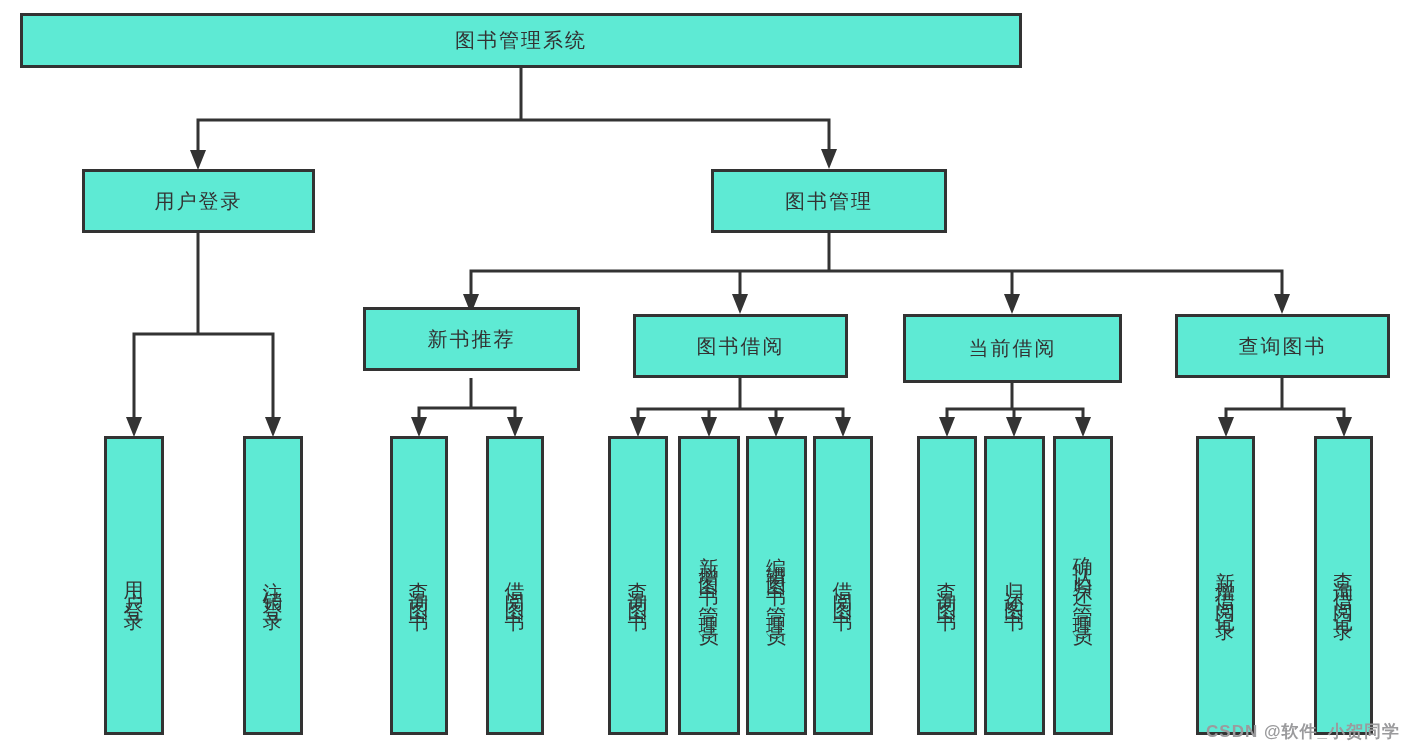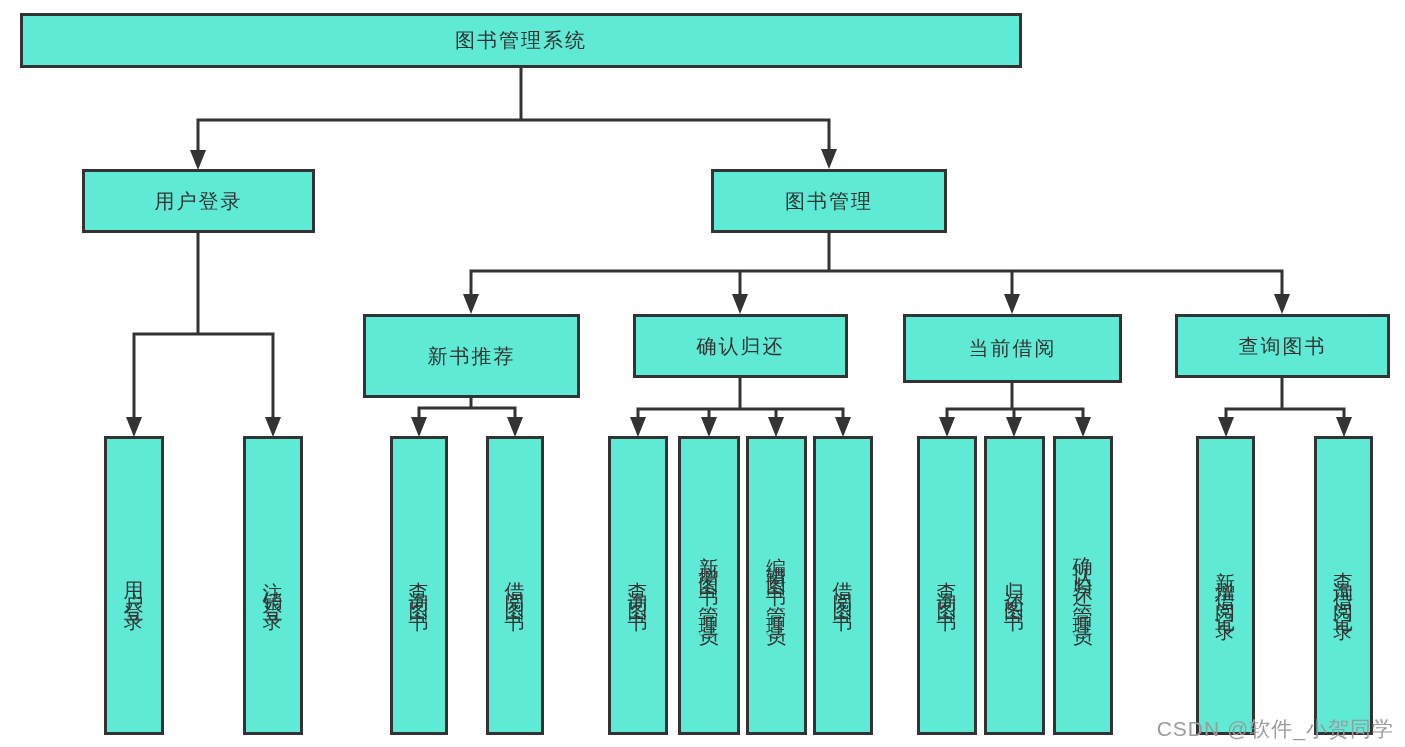--- a/index.html
+++ b/index.html
@@ -45,26 +45,27 @@
     writing-mode: vertical-rl;
     text-orientation: mixed;
     font-size: 20px;
     letter-spacing: 0.5em;
     line-height: 1;
     color: var(--text);
     white-space: nowrap;
   }
   .watermark {
     position: absolute;
-    right: 11px;
+    right: 5px;
     bottom: 4px;
-    font-size: 21px;
+    font-size: 17px;
     letter-spacing: 1px;
     color: var(--watermark);
     white-space: nowrap;
+    font-weight: bold;
   }
 </style>
 </head>
 <body>
 
 <div class="canvas">
 
   <svg class="connectors" width="1405" height="747" viewBox="0 0 1405 747" aria-hidden="true">
     <g style="stroke:var(--line);fill:none;stroke-width:3;stroke-linejoin:miter">
 
@@ -128,25 +129,25 @@
     <span class="h-label">图书管理系统</span>
   </div>
 
   <div class="node" style="left:82px;top:169px;width:233px;height:64px">
     <span class="h-label">用户登录</span>
   </div>
   <div class="node" style="left:711px;top:169px;width:236px;height:64px">
     <span class="h-label">图书管理</span>
   </div>
 
-  <div class="node" style="left:363px;top:314px;width:217px;height:84px">
+  <div class="node" style="left:363px;top:307px;width:217px;height:64px">
     <span class="h-label">新书推荐</span>
   </div>
   <div class="node" style="left:633px;top:314px;width:215px;height:64px">
-    <span class="h-label">确认归还</span>
+    <span class="h-label">图书借阅</span>
   </div>
   <div class="node" style="left:903px;top:314px;width:219px;height:69px">
     <span class="h-label">当前借阅</span>
   </div>
   <div class="node" style="left:1175px;top:314px;width:215px;height:64px">
     <span class="h-label">查询图书</span>
   </div>
 
   <div class="node v-leaf" style="left:104px;top:436px;width:60px;height:299px">
     <span>用户登录</span>

